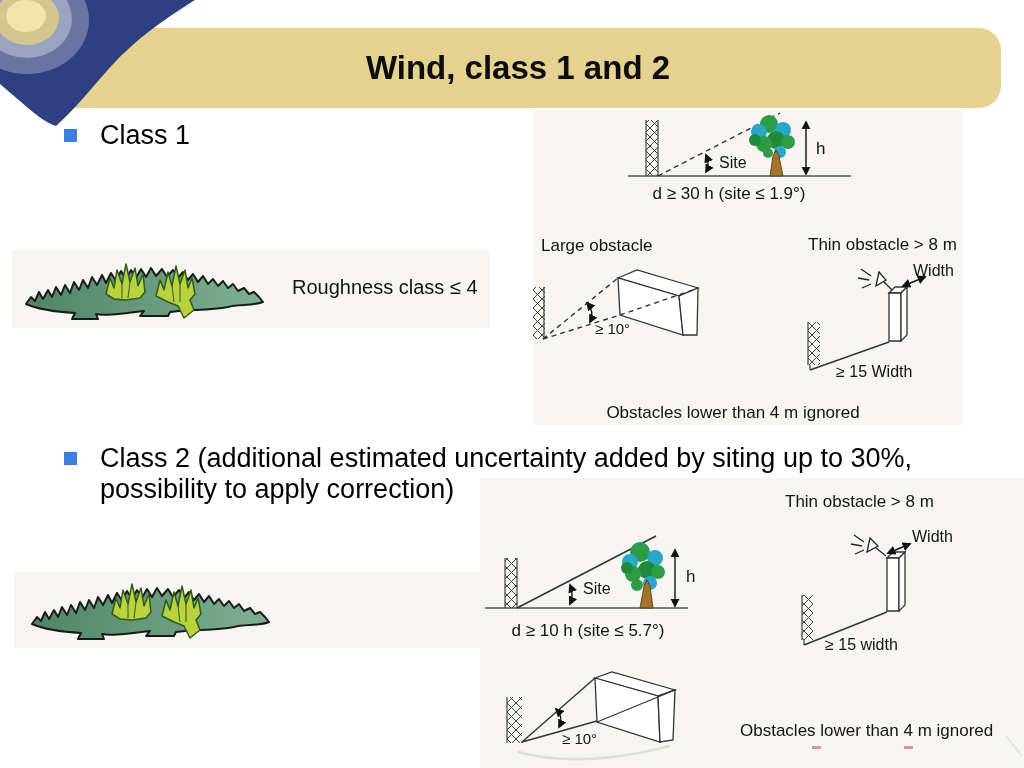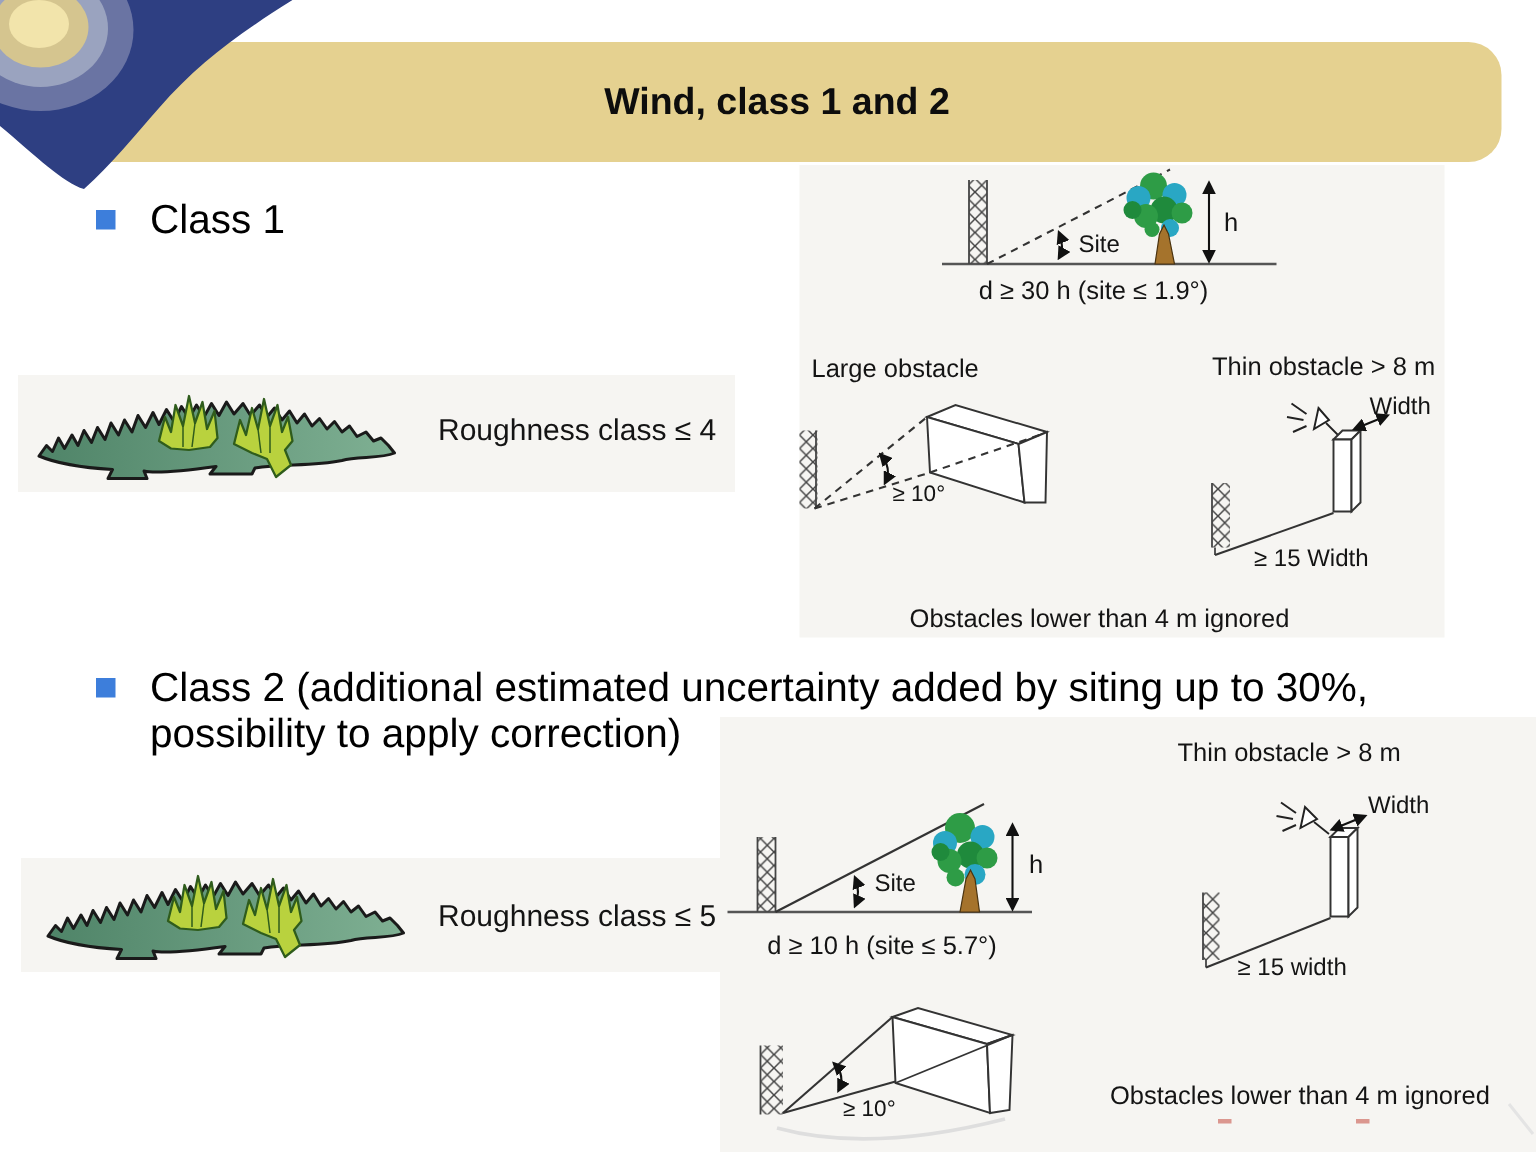--- a/index.html
+++ b/index.html
@@ -2,21 +2,21 @@
 <html style="--title_bar: #e5d190; --bullet: #3d7edb; --swirl_navy: #2e3f82;"><head>
 <meta charset="utf-8">
 <style>
   html,body{margin:0;padding:0;}
   body{width:1024px;height:768px;background:#ffffff;position:relative;overflow:hidden;
        font-family:"Liberation Sans", sans-serif;color:#000;}
   .slide{position:absolute;inset:0;}
   .title-bar{position:absolute;left:35px;top:28px;width:966px;height:80px;
              background:var(--title_bar,#e5d190);border-radius:22px;
              display:flex;align-items:center;justify-content:center;}
-  .title-text{font-size:25px;font-weight:bold;color:#0d0d0d;}
+  .title-text{font-size:33px;font-weight:bold;color:#0d0d0d;}
   .corner-swirl{position:absolute;left:0;top:0;}
   .bullet-row{position:absolute;display:flex;align-items:flex-start;}
   .bullet-sq{width:13px;height:13px;background:var(--bullet,#3d7edb);margin-top:9px;flex:0 0 13px;}
   .bullet-text{margin-left:23px;font-size:27px;line-height:1.16;}
   .figure-strip{position:absolute;background:#f6f5f2;}
   .roughness-label{position:absolute;font-size:20px;color:#141414;}
   .diagram-box{position:absolute;background:#f6f5f2;text-decoration:underline;}
   svg text{font-family:"Liberation Sans", sans-serif;fill:#141414;}
 </style>
 </head>
@@ -36,21 +36,21 @@
     </defs>
     <g clip-path="url(#swclip)">
       <rect x="0" y="0" width="250" height="135" fill="#2e3f82"></rect>
       <ellipse cx="27" cy="20" rx="62" ry="54" fill="#6a74a3"></ellipse>
       <ellipse cx="27" cy="19" rx="45" ry="39" fill="#9aa3bf"></ellipse>
       <ellipse cx="27" cy="18" rx="32" ry="27" fill="#d5c58f"></ellipse>
       <ellipse cx="26" cy="16" rx="20" ry="16" fill="#f2e4ab"></ellipse>
     </g>
   </svg>
 
-  <div class="bullet-row" style="left:64px;top:131px;width:420px;">
+  <div class="bullet-row" style="left:64px;top:120px;width:420px;">
     <div class="bullet-sq"></div>
     <div class="bullet-text">Class 1</div>
   </div>
 
   <div class="figure-strip" style="left:12px;top:250px;width:478px;height:78px;text-align:center;">
     <svg width="262" height="70" viewBox="0 0 262 70" style="position:absolute;left:6px;top:4px;">
       <defs>
         <linearGradient id="gg1" x1="0" y1="0" x2="1" y2="0">
           <stop offset="0" stop-color="#4f8468"></stop>
             <stop offset="1" stop-color="#7fb093"></stop>
@@ -167,21 +167,20 @@
       <path d="M8,50 L13,43 L17,47 L21,38 L25,45 L30,36 L34,43 L38,33 L43,41 L47,31 L52,39 L56,28 L61,36 L65,26 L70,34 L74,23 L79,31 L84,21 L88,29 L93,19 L98,27 L103,17 L108,25 L113,16 L118,24 L123,15 L128,23 L133,14 L138,22 L144,15 L149,23 L155,16 L160,24 L165,18 L170,26 L175,20 L180,28 L185,22 L190,30 L195,25 L200,32 L205,27 L210,34 L215,30 L220,37 L226,34 L231,40 L236,38 L241,43 L245,48 C236,52 220,50 210,53 C190,57 170,55 152,58 L150,62 L122,62 L126,57 C104,60 86,62 78,60 L80,65 L54,65 L57,59 C40,58 22,56 8,50 Z" fill="url(#gg2)" stroke="#1a1a1a" stroke-width="2" stroke-linejoin="round"></path>
       <g>
         <path d="M88,40 L92,24 L96,34 L99,16 L104,30 L108,10 L112,28 L117,14 L120,32 L125,20 L127,38 L122,44 L108,46 L96,45 Z" fill="#b9d23e" stroke="#2f5c1c" stroke-width="1.5" stroke-linejoin="round"></path>
         <path d="M104,30 L104,44 M112,28 L110,44" stroke="#2f5c1c" stroke-width="1" fill="none"></path>
       </g>
       <g>
         <path d="M138,42 L142,26 L146,36 L150,18 L154,32 L158,12 L162,30 L167,16 L170,34 L174,24 L177,40 L172,46 L176,56 L166,64 L160,52 L150,48 Z" fill="#b9d23e" stroke="#2f5c1c" stroke-width="1.5" stroke-linejoin="round"></path>
         <path d="M154,32 L156,48 M162,30 L162,48" stroke="#2f5c1c" stroke-width="1" fill="none"></path>
       </g>
     </svg>
-    <div class="roughness-label" style="left:278px;top:28px;">Roughness class ≤ 5</div>
   </div>
 
   <div class="diagram-box" style="left:480px;top:478px;width:544px;height:290px;">
     <svg width="544" height="290" viewBox="0 0 544 290">
       <defs>
         <pattern id="lat2" width="9" height="9" patternUnits="userSpaceOnUse">
           <path d="M0,0 L9,9 M9,0 L0,9" stroke="#444" stroke-width="1" fill="none"></path>
         </pattern>
         <marker id="ah2" viewBox="0 0 10 10" refX="8" refY="5" markerWidth="6.5" markerHeight="6.5" orient="auto-start-reverse">
           <path d="M0,0 L10,5 L0,10 Z" fill="#111"></path>

